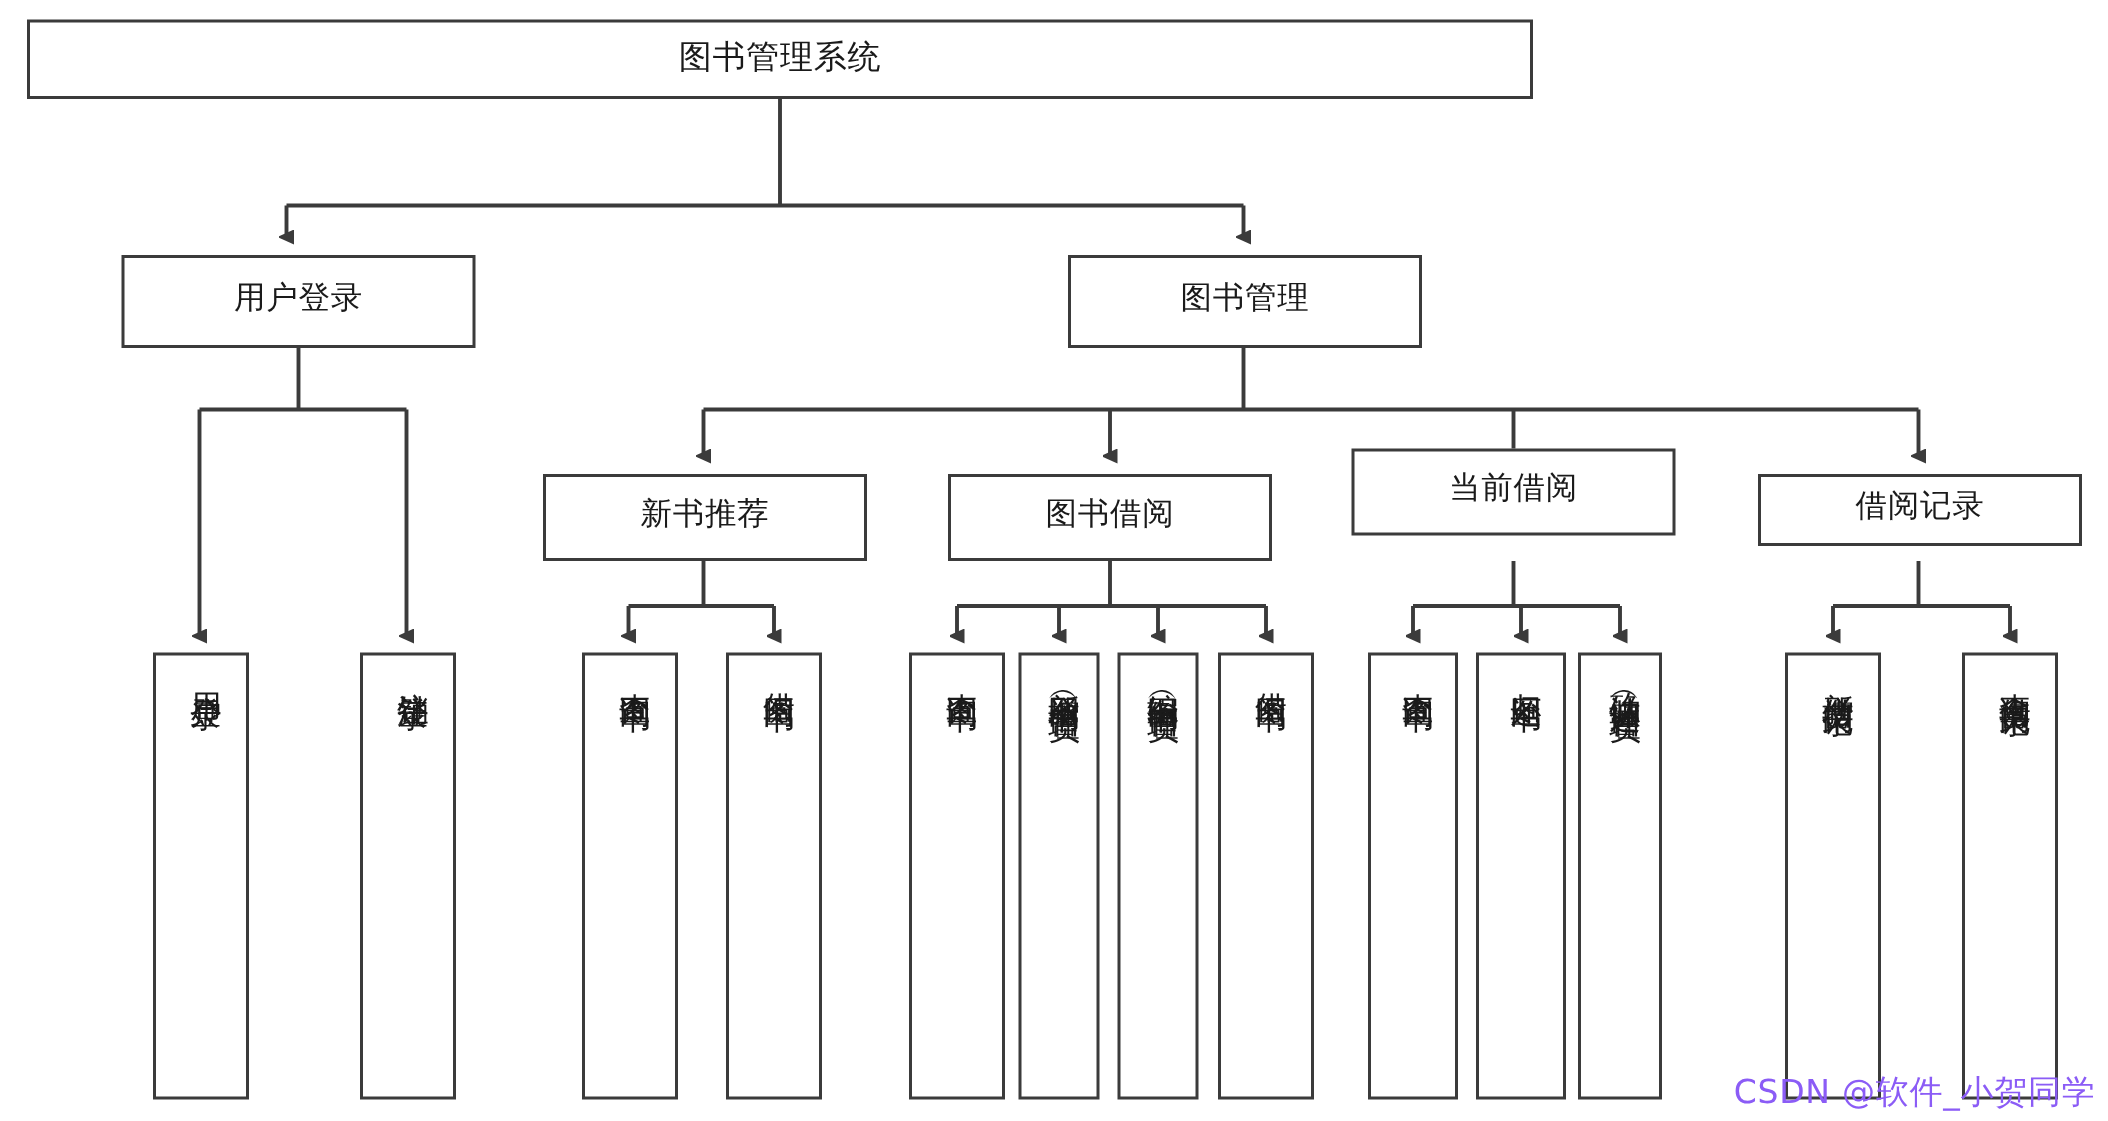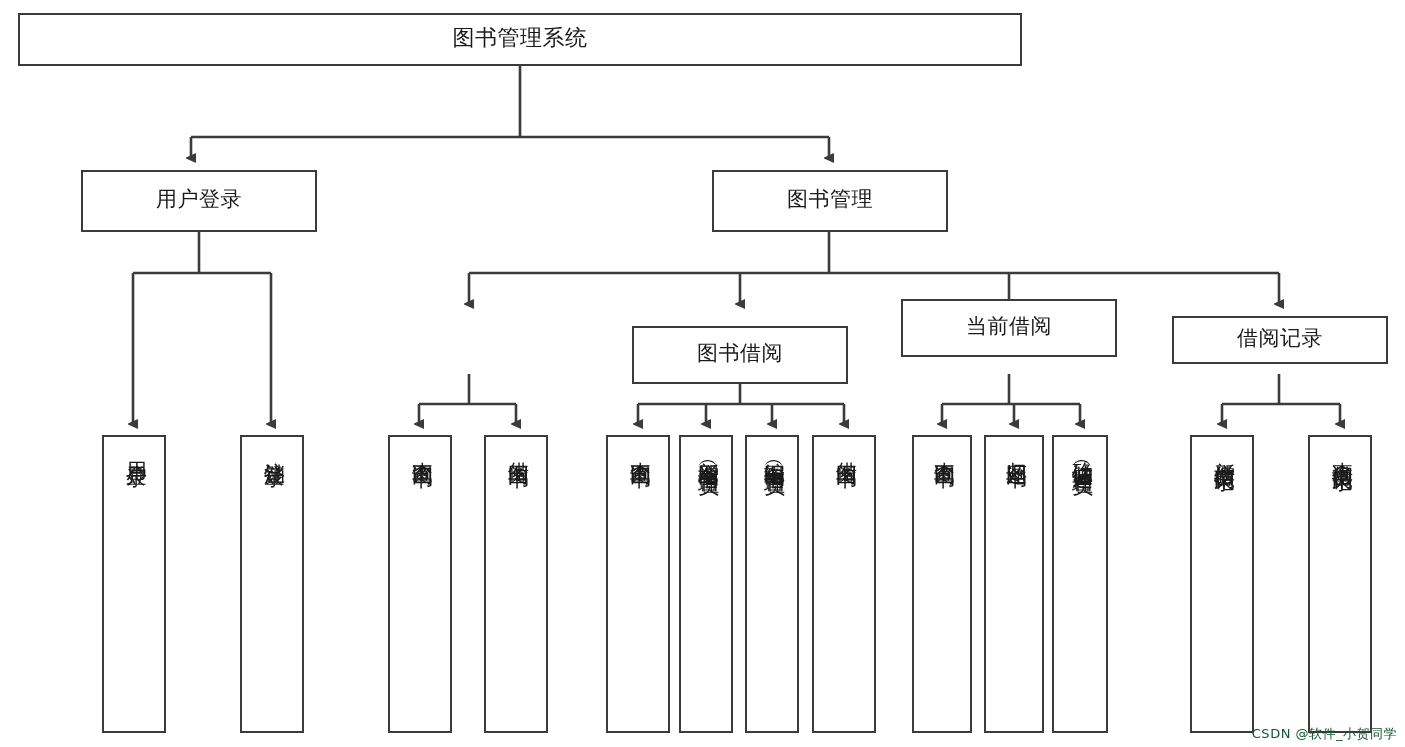--- a/index.html
+++ b/index.html
@@ -58,22 +58,22 @@
     font-size: 21px;
     line-height: 1.18;
     letter-spacing: 2px;
     white-space: normal;
     max-height: 100%;
   }
   .watermark {
     position: absolute;
     right: 8px;
     bottom: 4px;
-    color: #14532d;
-    font-size: 13px;
+    color: #8b5cf6;
+    font-size: 22px;
     letter-spacing: 0.5px;
     white-space: nowrap;
     pointer-events: none;
   }
 </style>
 </head>
 <body>
 
 <div id="diagram-root">
 
@@ -131,21 +131,24 @@
     <span class="node-label">图书管理系统</span>
   </div>
 
   <div class="node-box level-1" style="left:81px; top:170px; width:236px; height:62px;">
     <span class="node-label">用户登录</span>
   </div>
   <div class="node-box level-1" style="left:712px; top:170px; width:236px; height:62px;">
     <span class="node-label">图书管理</span>
   </div>
 
-  <div class="node-box level-2" style="left:632px; top:316px; width:216px; height:58px;margin-top:10px;">
+  <div class="node-box level-2" style="left:362px; top:316px; width:216px; height:58px;">
+    <span class="node-label">新书推荐</span>
+  </div>
+  <div class="node-box level-2" style="left:632px; top:316px; width:216px; height:58px;">
     <span class="node-label">图书借阅</span>
   </div>
   <div class="node-box level-2" style="left:901px; top:299px; width:216px; height:58px;">
     <span class="node-label">当前借阅</span>
   </div>
   <div class="node-box level-2" style="left:1172px; top:316px; width:216px; height:48px;">
     <span class="node-label">借阅记录</span>
   </div>
 
   <div class="node-box leaf" style="left:102px; top:435px; width:64px; height:298px;">

